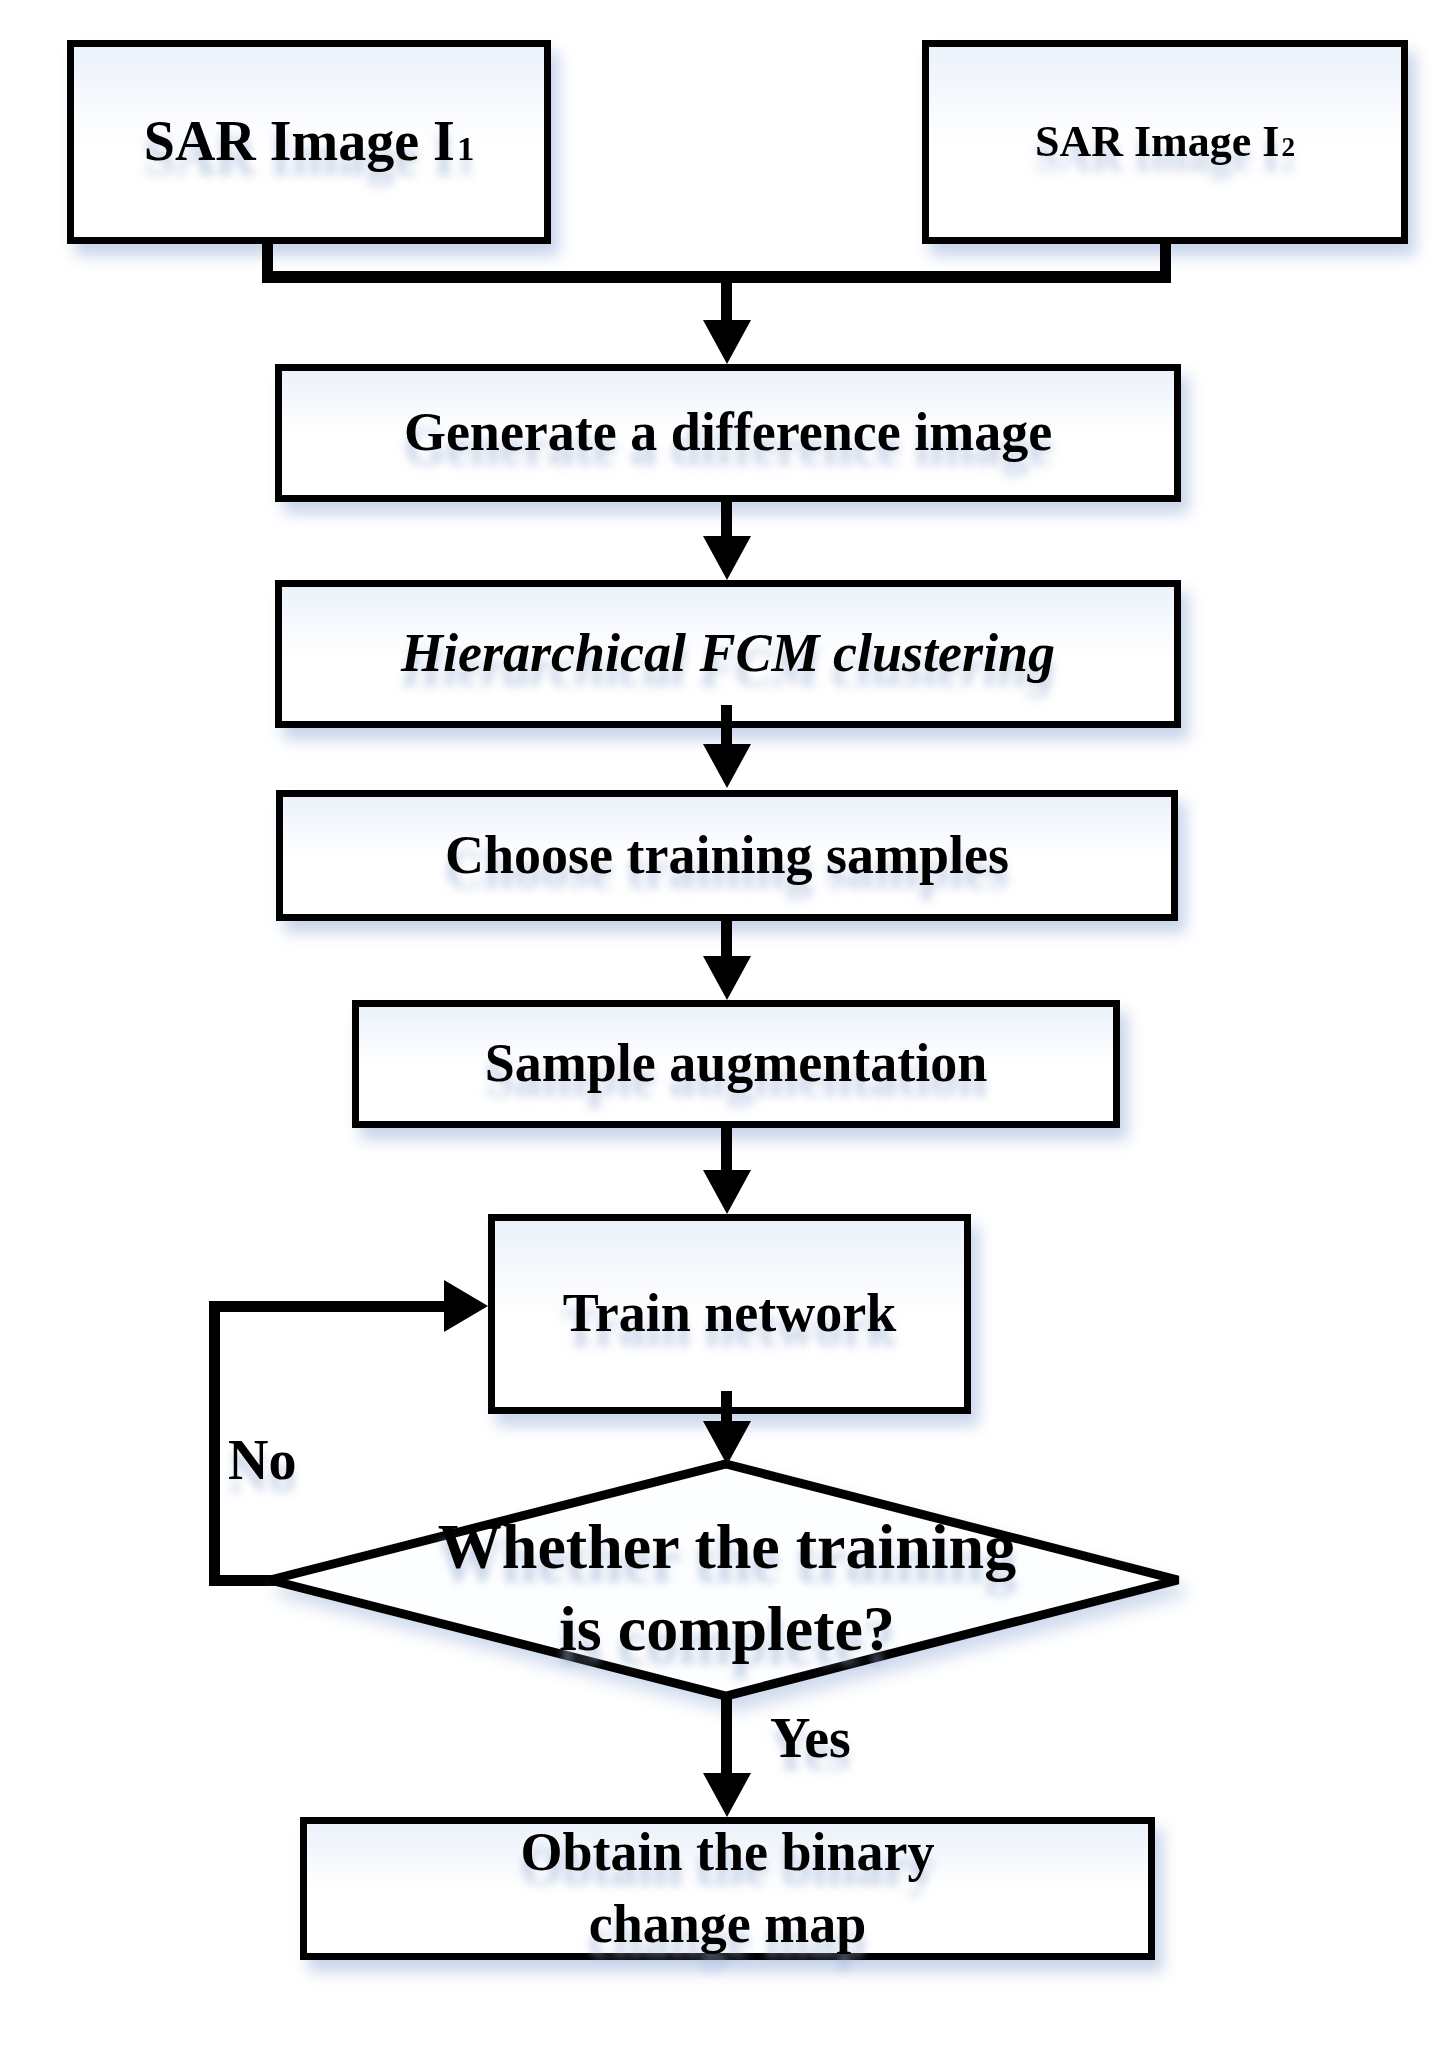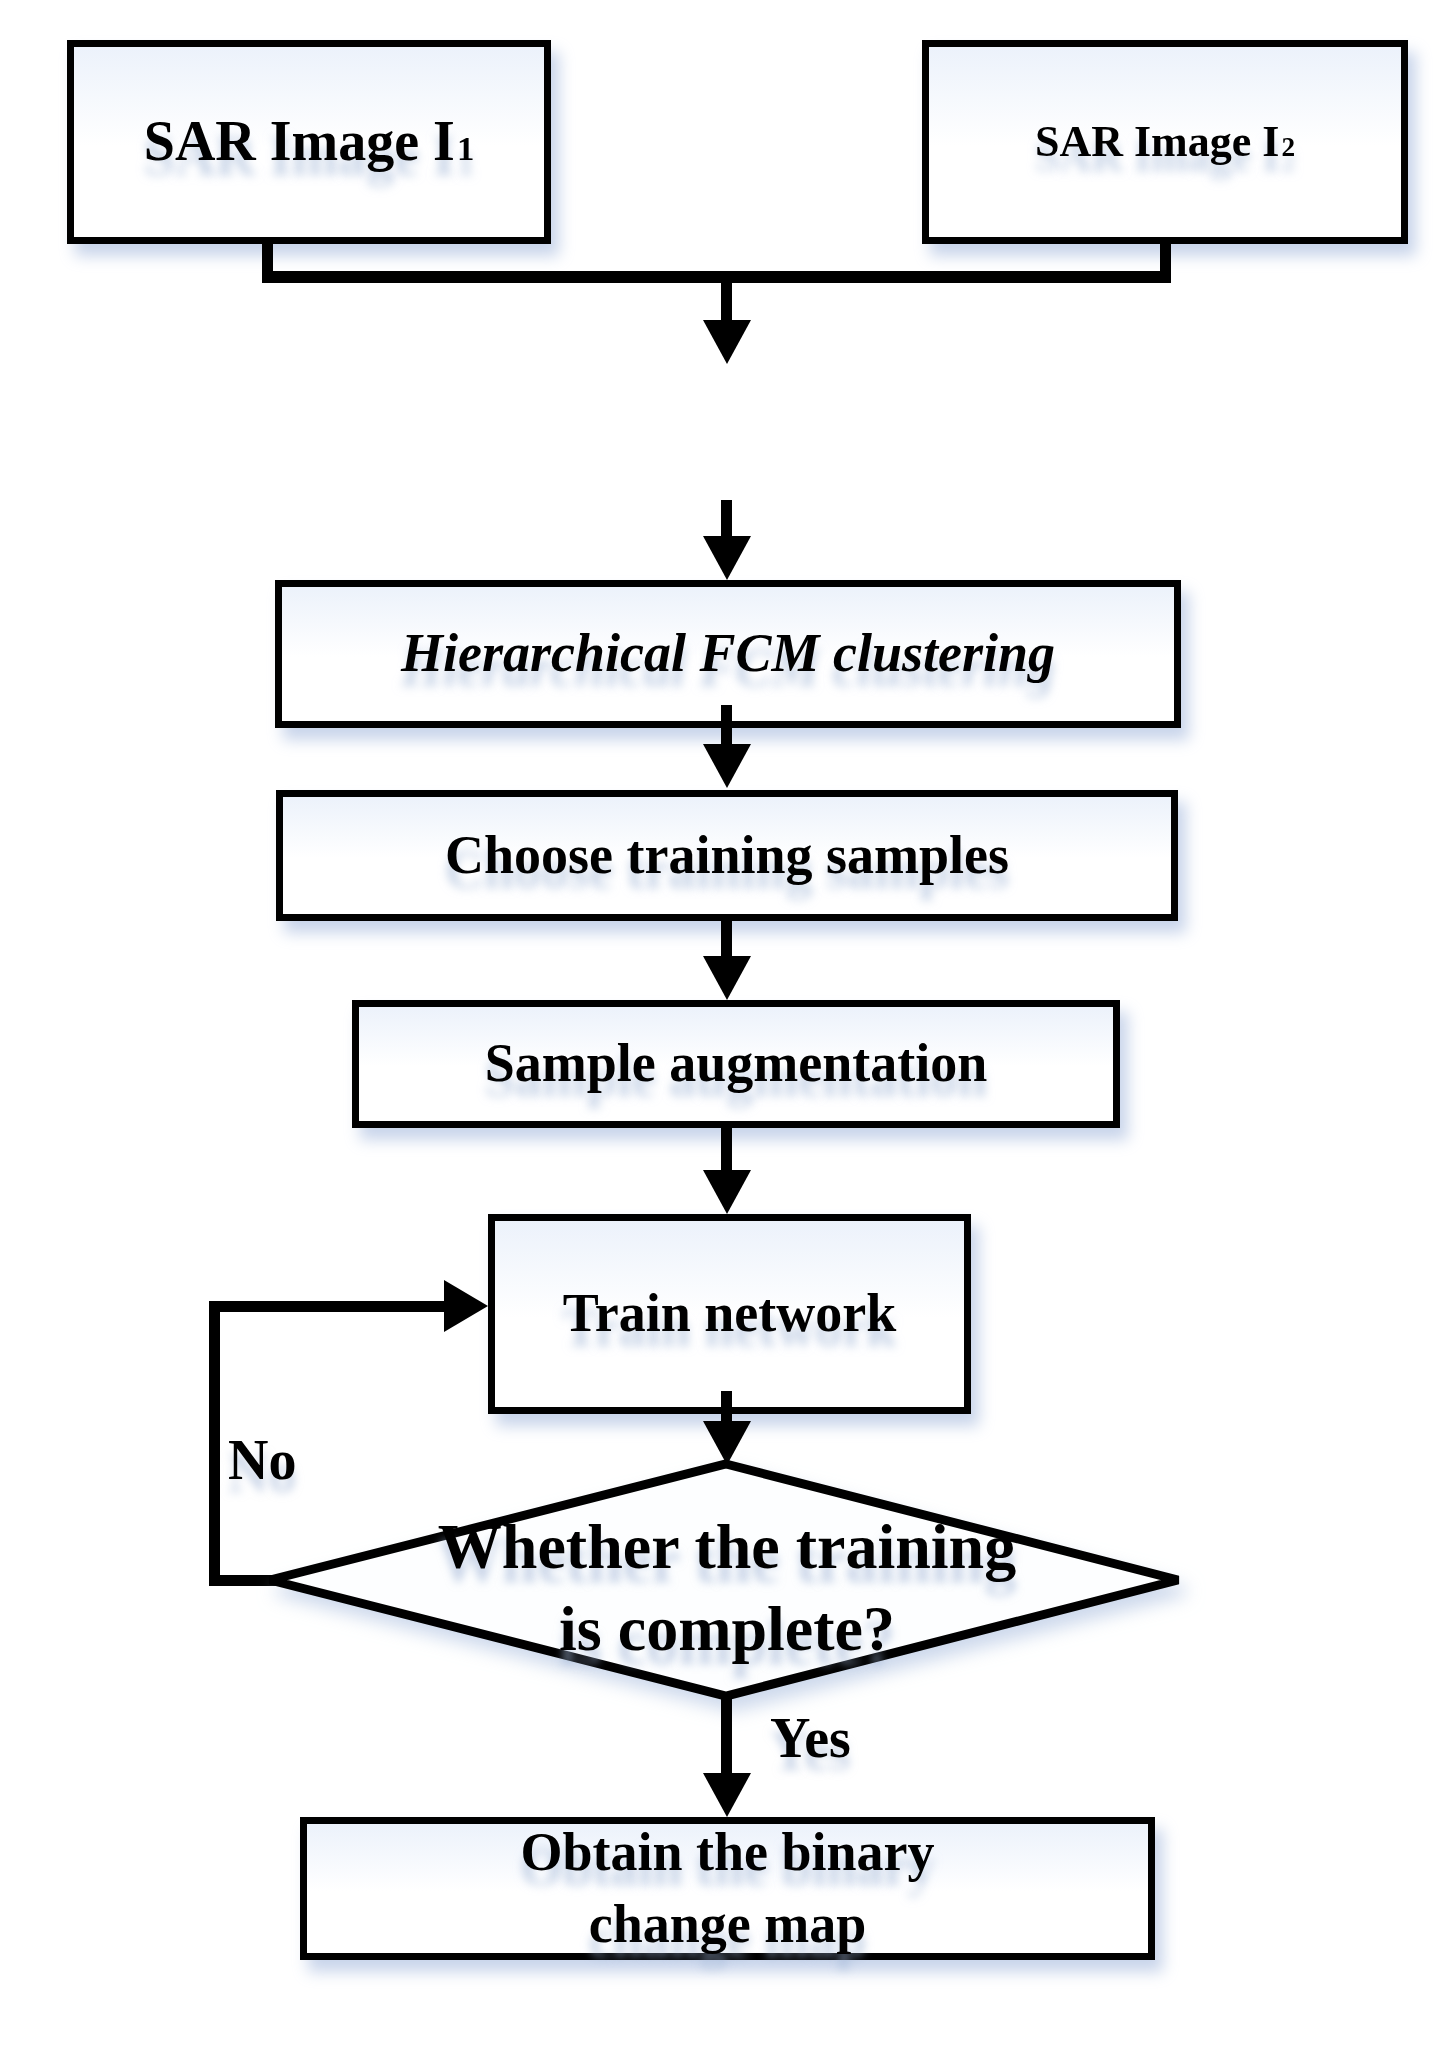--- a/index.html
+++ b/index.html
@@ -55,20 +55,23 @@
     <span class="lbl" style="font-size:44px;"><span>SAR Image I</span><span class="sub">2</span></span>
   </div>
 
   <div class="cline" style="left:262px;top:242px;width:11px;height:41px;"></div>
   <div class="cline" style="left:1160px;top:242px;width:11px;height:41px;"></div>
   <div class="cline" style="left:262px;top:271px;width:909px;height:12px;"></div>
 
   <div class="cline" style="left:721px;top:283px;width:11px;height:39px;"></div>
   <div class="ahead-down" style="left:703px;top:320px;"></div>
 
+  <div class="fbox" style="left:275px;top:364px;width:906px;height:138px;">
+    <span class="lbl">Generate a difference image</span>
+  </div>
 
   <div class="cline" style="left:721px;top:500px;width:11px;height:38px;"></div>
   <div class="ahead-down" style="left:703px;top:536px;"></div>
 
   <div class="fbox" style="left:275px;top:580px;width:906px;height:148px;font-style:italic;">
     <span class="lbl">Hierarchical FCM clustering</span>
   </div>
 
   <div class="cline" style="left:721px;top:705px;width:11px;height:41px;"></div>
   <div class="ahead-down" style="left:703px;top:744px;"></div>

